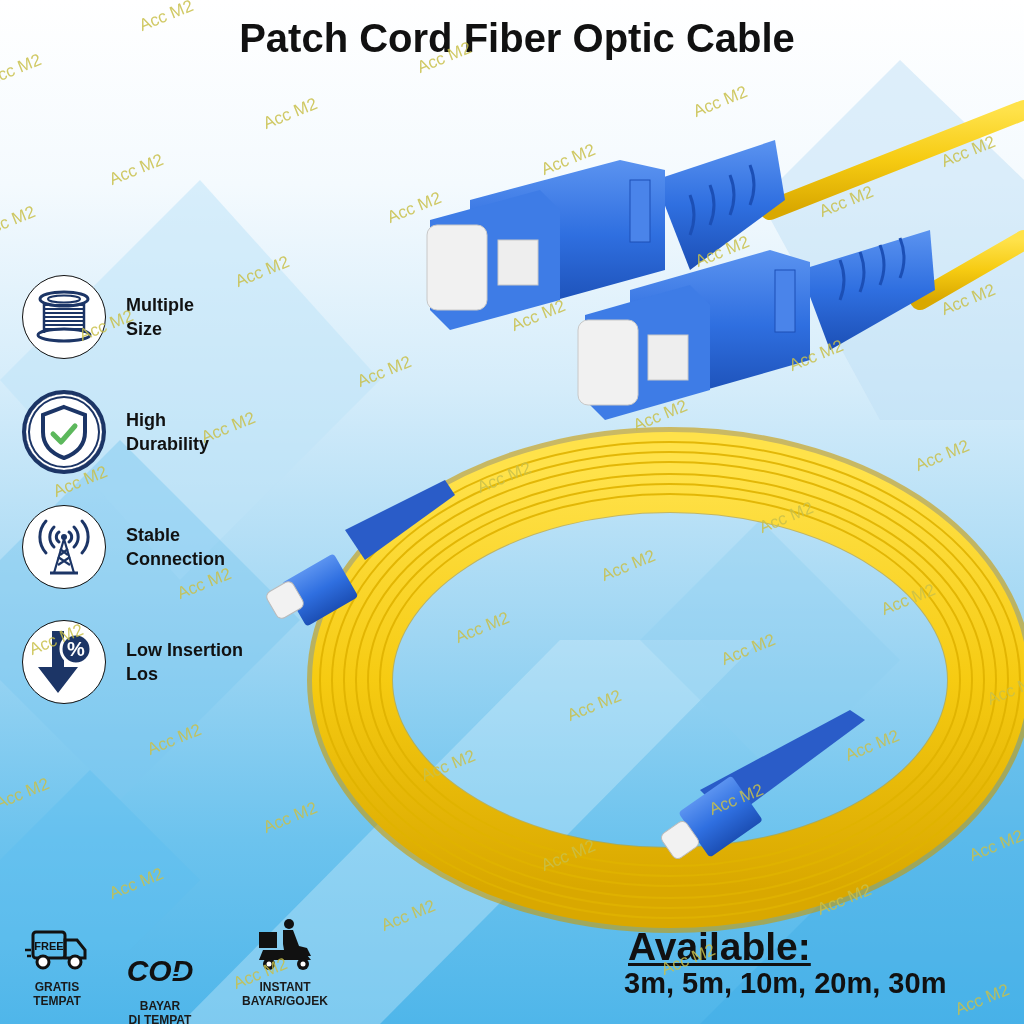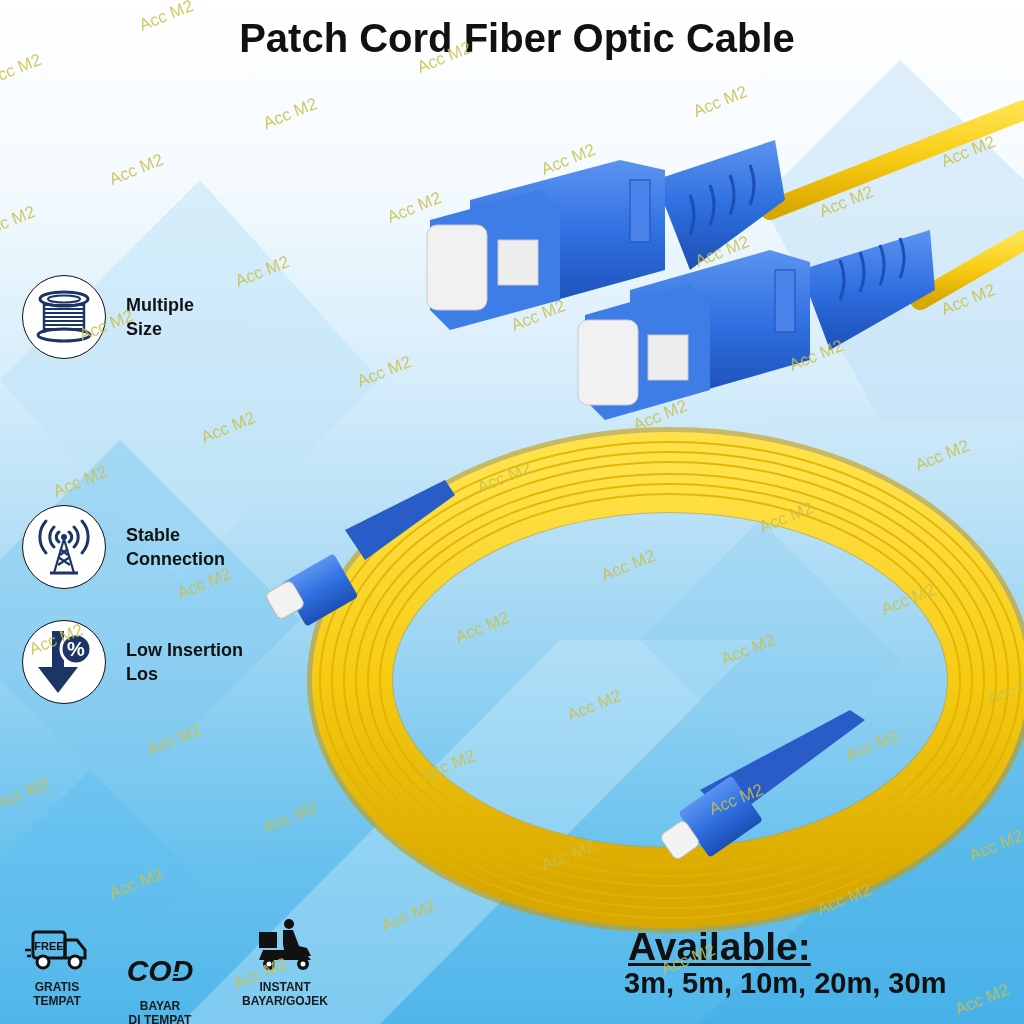--- a/index.html
+++ b/index.html
@@ -134,20 +134,32 @@
         <line x1="50" y1="14" x2="50" y2="44" stroke="#1c3566" stroke-width="2.5"></line>
         <ellipse cx="30" cy="46" rx="26" ry="6" fill="none" stroke="#1c3566" stroke-width="3"></ellipse>
       </svg>
     </div>
     <div class="label">
       <div>Multiple</div>
       <div>Size</div>
     </div>
   </div>
 
+  <div class="feature" style="top:390px;">
+    <div class="circle thick">
+      <svg width="50" height="56" viewBox="0 0 50 56">
+        <path d="M25,3 L46,11 L46,28 C46,42 36,50 25,54 C14,50 4,42 4,28 L4,11 Z" fill="none" stroke="#1c3566" stroke-width="4"></path>
+        <path d="M14,30 L22,38 L36,22" fill="none" stroke="#5cb85c" stroke-width="5" stroke-linecap="round" stroke-linejoin="round"></path>
+      </svg>
+    </div>
+    <div class="label">
+      <div>High</div>
+      <div>Durability</div>
+    </div>
+  </div>
 
   <div class="feature" style="top:505px;">
     <div class="circle">
       <svg width="64" height="60" viewBox="0 0 64 60">
         <g fill="none" stroke="#1c3566" stroke-width="3" stroke-linecap="round">
           <path d="M22,10 a14,14 0 0 0 0,20"></path>
             <path d="M42,10 a14,14 0 0 1 0,20"></path>
           <path d="M14,4 a24,24 0 0 0 0,32"></path>
             <path d="M50,4 a24,24 0 0 1 0,32"></path>
           <path d="M27,15 a6,6 0 0 0 0,10"></path>

